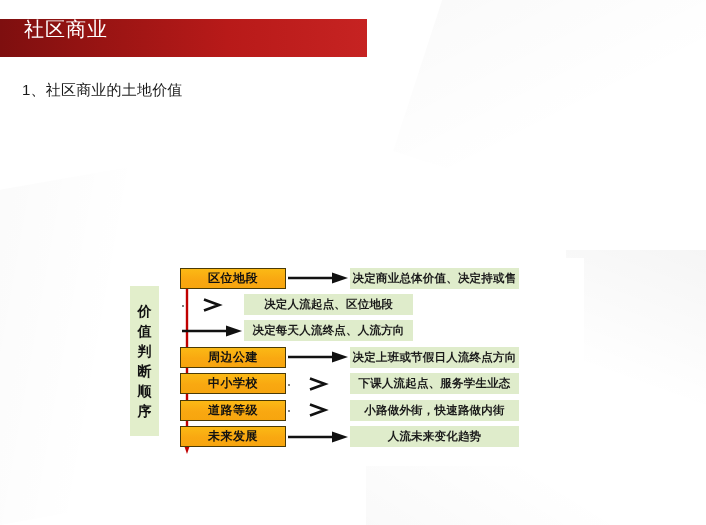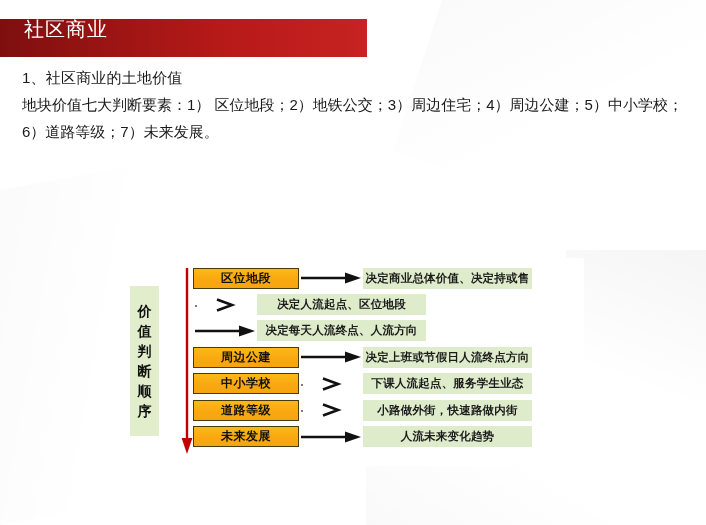--- a/index.html
+++ b/index.html
@@ -74,21 +74,21 @@
     font-weight: 400;
     letter-spacing: 1px;
     margin-left: 24px;
     line-height: 1;
   }
 
   
   #body-copy {
     position: absolute;
     left: 22px;
-    top: 64px;
+    top: 76px;
     width: 668px;
     color: #1a1a1a;
     font-size: 15px;
     line-height: 27px;
   }
   #body-copy p {
     margin: 0;
   }
   .para-head { letter-spacing: 0.2px; }
   .para-flow { letter-spacing: 0px; }
@@ -129,21 +129,21 @@
     position: absolute;
     left: 68px;
     top: 10px;
     width: 14px;
     height: 188px;
   }
 
   
   #rows {
     position: absolute;
-    left: 81px;
+    left: 68px;
     top: 7px;
     width: 388px;
   }
   .row {
     position: relative;
     height: 26.4px;
     display: flex;
     align-items: center;
   }
   .factor {
@@ -202,21 +202,20 @@
   <div class="wm wm-b"></div>
   <div class="wm wm-c"></div>
   <div class="wm wm-d"></div>
 
   <div id="title-bar">
     <div id="title-text">社区商业</div>
   </div>
 
   <div id="body-copy">
     <p class="para-head">1、社区商业的土地价值</p>
-    <p class="para-flow">地块价值七大判断要素：1） 区位地段；2）地铁公交；3）周边住宅；4）周边公建；5）中小学校；6）道路等级；7）未来发展。</p>
   </div>
 
   <div id="diagram-panel">
 
     <div id="order-label">
       <span>价</span>
       <span>值</span>
       <span>判</span>
       <span>断</span>
       <span>顺</span>

